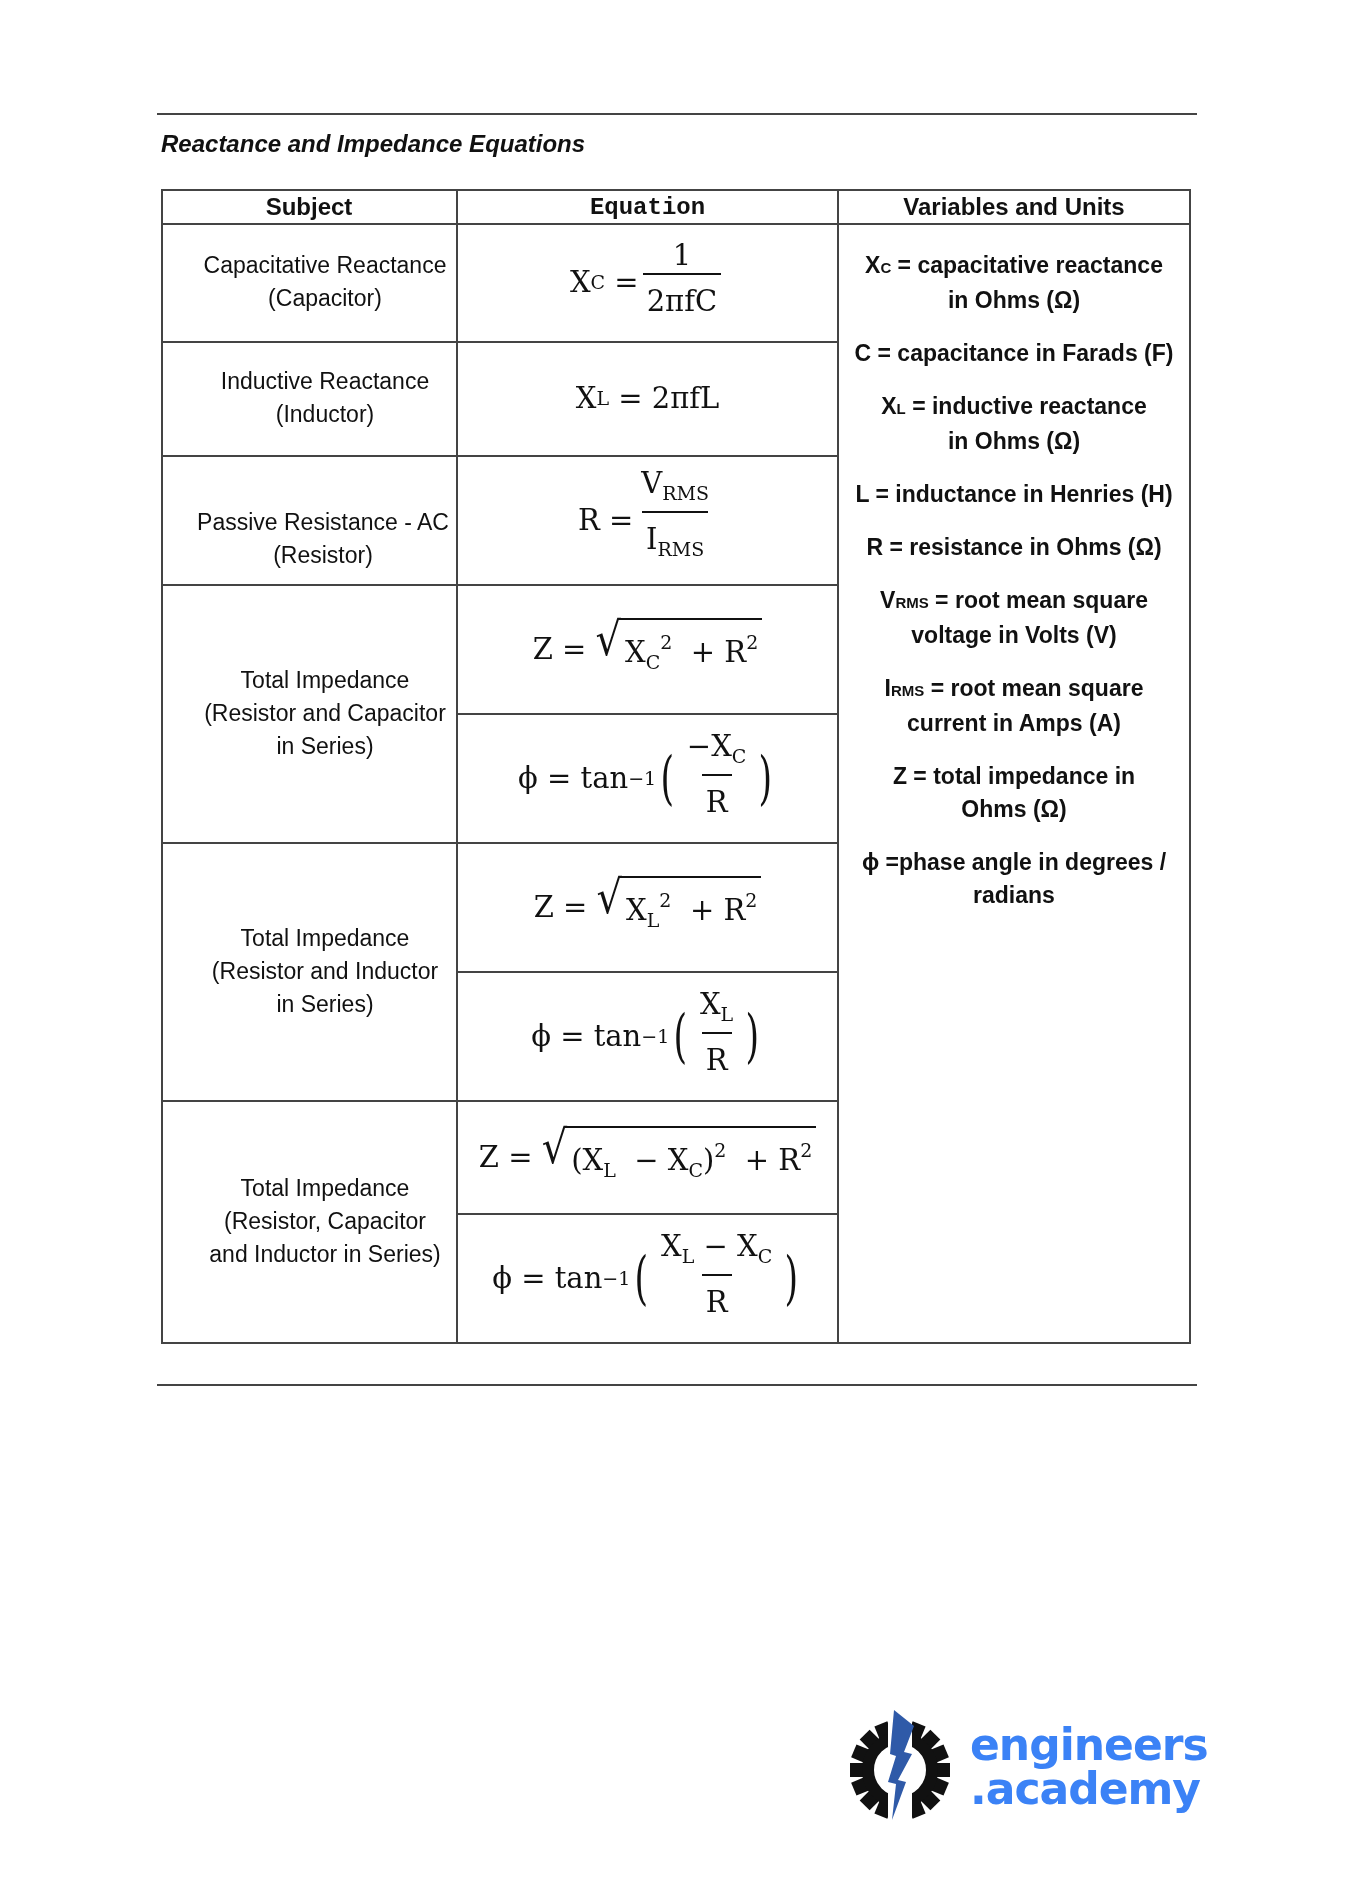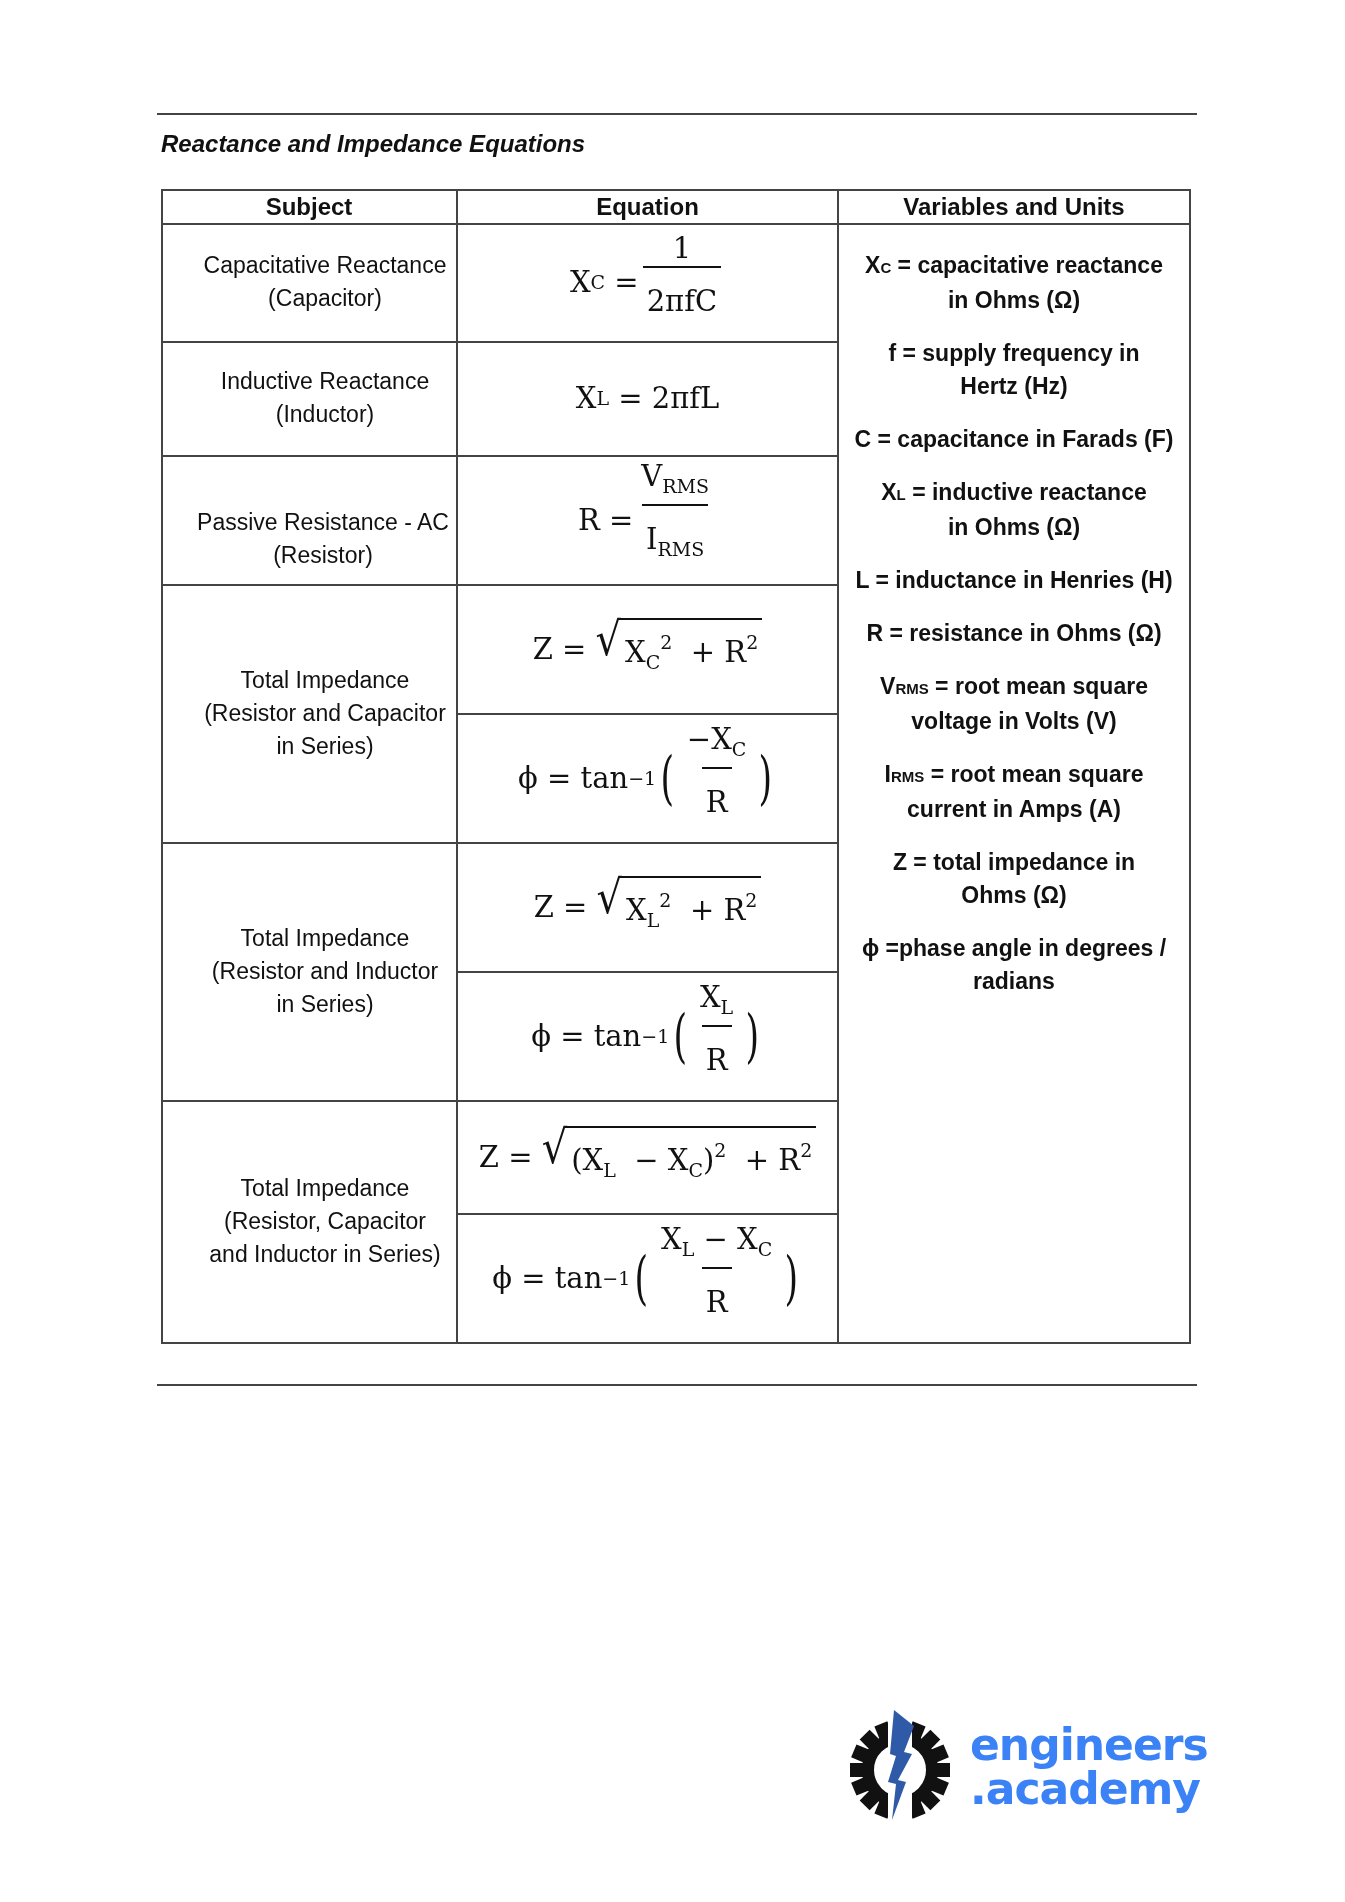--- a/index.html
+++ b/index.html
@@ -7,21 +7,21 @@
          font-family:"Liberation Sans", "DejaVu Sans", sans-serif; color:#111; }
   .rule { position:absolute; left:157px; width:1040px; height:0; border-top:2px solid #444; }
   .title { position:absolute; left:161px; top:130px; font-size:24px; font-style:italic; font-weight:bold; color:#111; }
   .cell { position:absolute; box-sizing:border-box; display:flex; align-items:center; justify-content:center; text-align:center; }
   .grid { position:absolute; background:#444; }
   .subj { font-size:23px; line-height:33px; color:#111;padding-left:32px; }
   .hdr { font-size:24px; font-weight:bold; }
   .eq { font-family:"DejaVu Serif", "Liberation Serif", serif; font-size:29px; color:#111; white-space:nowrap; display:inline-flex; align-items:center; }
   .frac { display:inline-flex; flex-direction:column; align-items:center; vertical-align:middle; margin:0 4px; }
   .frac .num { padding:0 4px; line-height:36px; }
-  .frac .den { padding:15px 4px; border-top:2px solid #111; line-height:36px; }
+  .frac .den { padding:8px 4px; border-top:2px solid #111; line-height:36px; }
   .sub { font-size:19px; vertical-align:-7px; }
   .sup { font-size:19px; vertical-align:13px; }
   .sqrt { display:inline-flex; align-items:stretch; }
   .sqrt .rad { font-size:40px; line-height:44px; transform:scaleY(1.15); }
   .sqrt .body { border-top:2px solid #111; padding:4px 4px 0 4px; line-height:36px; }
   .paren { font-size:58px; font-weight:200; line-height:60px; transform:scaleX(0.6); display:inline-block; }
   .vars { position:absolute; left:838px; top:223px; width:352px; text-align:center; font-size:23px; line-height:33px;font-weight:bold; }
   .var-item { margin-top:20px; }
   .var-item:first-child { margin-top:26px; }
   .vsub { font-size:15px; }
@@ -46,21 +46,21 @@
   <div class="grid" style="left:161px;top:341px;width:678px;height:2px;"></div>
   <div class="grid" style="left:161px;top:455px;width:678px;height:2px;"></div>
   <div class="grid" style="left:161px;top:584px;width:678px;height:2px;"></div>
   <div class="grid" style="left:457px;top:713px;width:382px;height:2px;"></div>
   <div class="grid" style="left:161px;top:842px;width:678px;height:2px;"></div>
   <div class="grid" style="left:457px;top:971px;width:382px;height:2px;"></div>
   <div class="grid" style="left:161px;top:1100px;width:678px;height:2px;"></div>
   <div class="grid" style="left:457px;top:1213px;width:382px;height:2px;"></div>
 
   <div class="cell hdr" style="left:161px;top:189px;width:296px;height:36px;border-radius:16px;">Subject</div>
-  <div class="cell hdr" style="left:457px;top:189px;width:381px;height:36px;">Equation</div>
+  <div class="cell hdr" style="left:457px;top:189px;width:381px;height:36px;font-family:Liberation Mono, monospace;">Equation</div>
   <div class="cell hdr" style="left:838px;top:189px;width:352px;height:36px;">Variables and Units</div>
 
   <div class="cell subj" style="left:161px;top:223px;width:296px;height:118px;">
     <div>
         <div>Capacitative Reactance</div>
         <div>(Capacitor)</div>
       </div>
   </div>
   <div class="cell subj" style="left:161px;top:341px;width:296px;height:114px;">
     <div>
@@ -192,24 +192,20 @@
         <span class="den">R</span>
       </span>
       <span class="paren">)</span>
     </span>
   </div>
 
   <div class="vars" id="vars">
       <div class="var-item">
         <div><span>X</span><span class="vsub">C</span><span> = capacitative reactance</span></div>
         <div>in Ohms (Ω)</div>
-      </div>
-      <div class="var-item">
-        <div><span>f = supply frequency in</span></div>
-        <div>Hertz (Hz)</div>
       </div>
       <div class="var-item">
         <div><span>C = capacitance in Farads (F)</span></div>
       </div>
       <div class="var-item">
         <div><span>X</span><span class="vsub">L</span><span> = inductive reactance</span></div>
         <div>in Ohms (Ω)</div>
       </div>
       <div class="var-item">
         <div><span>L = inductance in Henries (H)</span></div>

